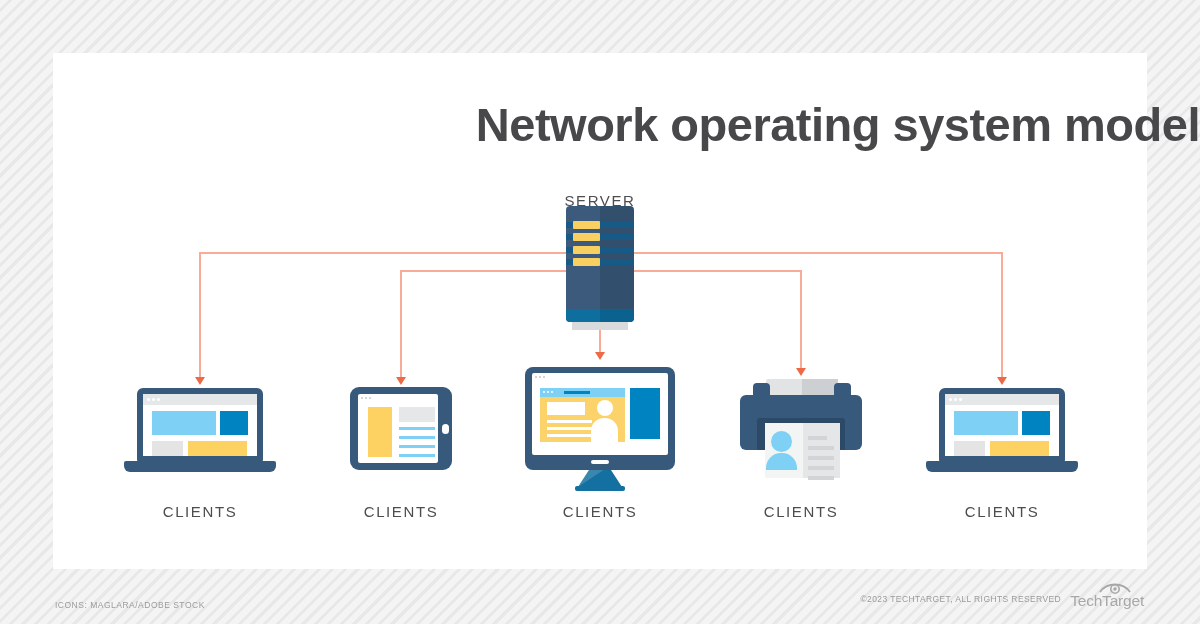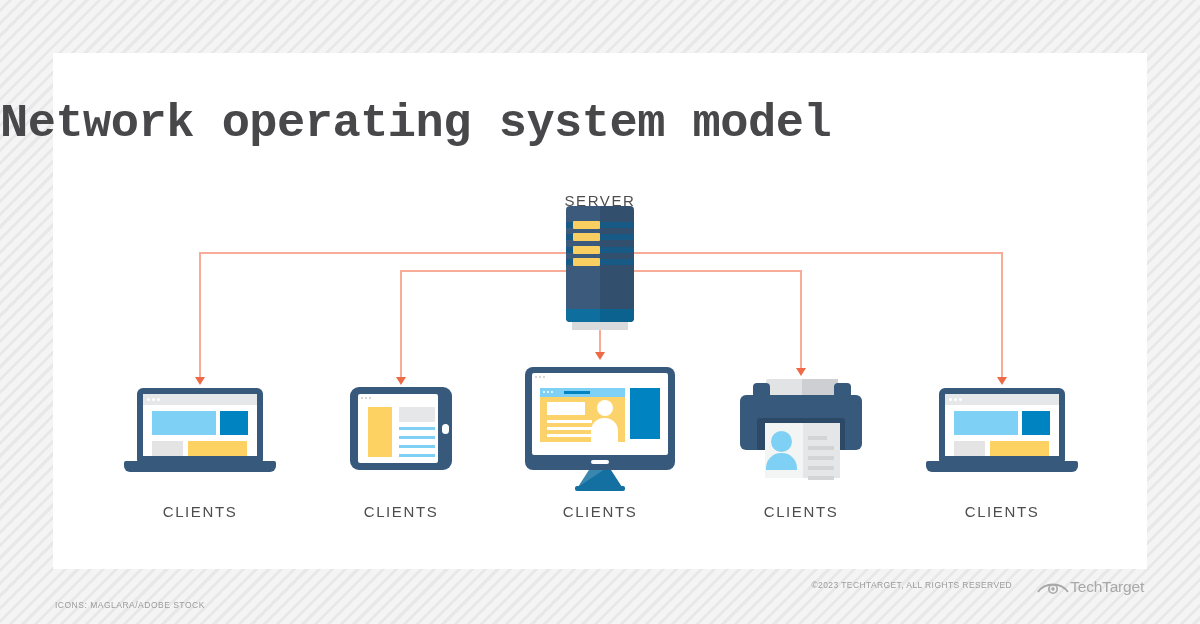--- a/index.html
+++ b/index.html
@@ -1,21 +1,21 @@
 <!DOCTYPE html>
 <html style="--card_bg: #ffffff; --stripe_light: #f4f4f4; --stripe_dark: #e8e8e8; --text_dark: #48484a; --text_label: #4d4d4f; --text_muted: #9b9b9b; --navy: #36597c; --deep_navy: #2c4a68; --blue: #0083c1; --light_blue: #7ed0f4; --yellow: #fdd262; --line: #f8ab97; --arrow: #ee6a46; --server_left: #3c5a7c; --server_right: #32506e; --server_stripe: #175a85; --server_bar: #f9cf62; --server_band_l: #0e6e9d; --server_band_r: #0b628e; --stand_blue: #1470a0; --base_gray: #d9dadb; --gray_ui: #e6e7e8;"><head>
 <meta charset="utf-8">
 <style>
   html,body{margin:0;padding:0;}
   .page{position:relative;width:1200px;height:624px;overflow:hidden;
     font-family:"Liberation Sans",sans-serif;
     background:repeating-linear-gradient(135deg,#f4f4f4 0 6px,#e8e8e8 6px 9px);}
   .card{position:absolute;left:53px;top:53px;width:1094px;height:516px;background:var(--card_bg,#ffffff);}
-  .title{position:absolute;left:0;right:0;top:97px;text-align:left;
-    font-size:47px;font-weight:700;letter-spacing:-0.5px;color:var(--text_dark,#48484a);font-family:Liberation Mono, monospace;}
+  .title{position:absolute;left:0;right:0;top:97px;text-align:right;
+    font-size:47px;font-weight:700;letter-spacing:-0.5px;color:var(--text_dark,#48484a);}
   .nodelabel{position:absolute;text-align:center;font-size:15px;letter-spacing:1.6px;
     color:var(--text_label,#4d4d4f);}
   .server-label{left:0;right:0;top:192px;}
 
   
   .cline{position:absolute;background:var(--line,#f8ab97);}
   .arrow{position:absolute;width:0;height:0;border-left:5px solid transparent;
     border-right:5px solid transparent;border-top:8px solid var(--arrow,#ee6a46);}
 
   
@@ -89,21 +89,21 @@
   .prn-phead{position:absolute;left:6px;top:8px;width:21px;height:21px;border-radius:50%;background:var(--light_blue,#7ed0f4);}
   .prn-pbody{position:absolute;left:1px;top:30px;width:31px;height:17px;border-radius:15px 15px 0 0;background:var(--light_blue,#7ed0f4);}
   .prn-l1{position:absolute;left:43px;top:13px;width:19px;height:4px;background:#d2d4d6;}
   .prn-lines{position:absolute;left:43px;top:23px;width:26px;height:4px;background:#d2d4d6;
     box-shadow:0 10px 0 #d2d4d6,0 20px 0 #d2d4d6,0 30px 0 #d2d4d6;}
 
   
   .credits{position:absolute;left:55px;top:600px;font-size:8.5px;letter-spacing:.5px;color:var(--text_muted,#9b9b9b);text-align:center;}
   .footer-right{position:absolute;right:56px;top:580px;display:flex;align-items:flex-end;gap:9px;}
   .copyright{font-size:8.5px;letter-spacing:.4px;color:var(--text_muted,#9b9b9b);margin-bottom:4px;}
-  .ttlogo{display:flex;flex-direction:row;align-items:center;}
+  .ttlogo{display:flex;flex-direction:column;align-items:center;}
   .ttlogo svg{margin-left:15px;display:block;}
   .ttword{font-size:15.5px;letter-spacing:-0.2px;color:#a8a8a8;line-height:14px;}
 </style>
 </head>
 <body>
 
 <div class="page">
   <div class="card"></div>
 
   <div class="title">Network operating system model</div>

